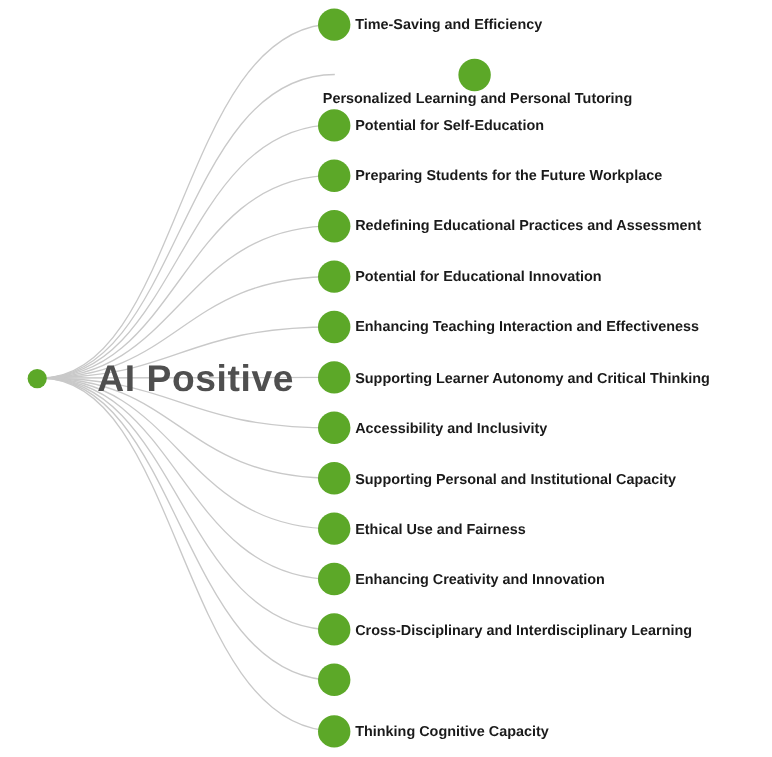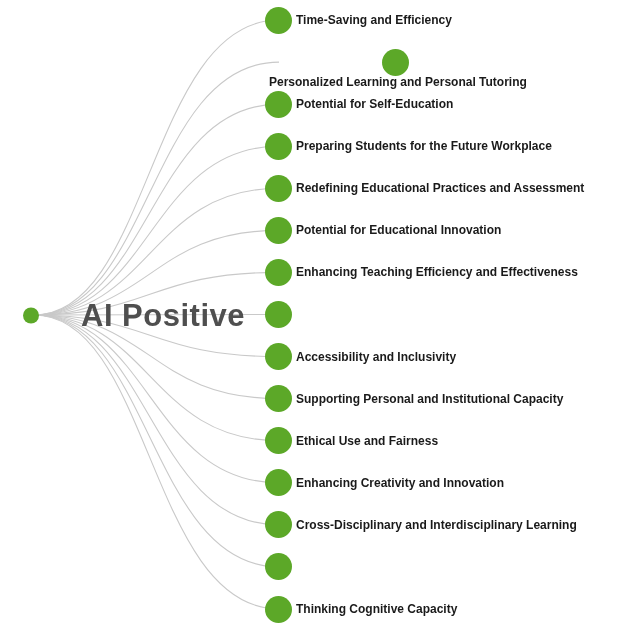--- a/index.html
+++ b/index.html
@@ -115,24 +115,25 @@
       <div class="branch" style="top: 174.8px;">
         <span class="dot"></span>
         <span class="blabel">Redefining Educational Practices and Assessment</span>
       </div>
       <div class="branch" style="top: 216.9px;">
         <span class="dot"></span>
         <span class="blabel">Potential for Educational Innovation</span>
       </div>
       <div class="branch" style="top: 258.9px;">
         <span class="dot"></span>
-        <span class="blabel">Enhancing Teaching Efficiency and Effectiveness</span>
+        <span class="blabel">Enhancing Teaching Interaction and Effectiveness</span>
       </div>
       <div class="branch" style="top: 301px;">
         <span class="dot"></span>
+        <span class="blabel">Supporting Learner Autonomy and Critical Thinking</span>
       </div>
       <div class="branch" style="top: 343.1px;">
         <span class="dot"></span>
         <span class="blabel">Accessibility and Inclusivity</span>
       </div>
       <div class="branch" style="top: 385.1px;">
         <span class="dot"></span>
         <span class="blabel">Supporting Personal and Institutional Capacity</span>
       </div>
       <div class="branch" style="top: 427.2px;">

